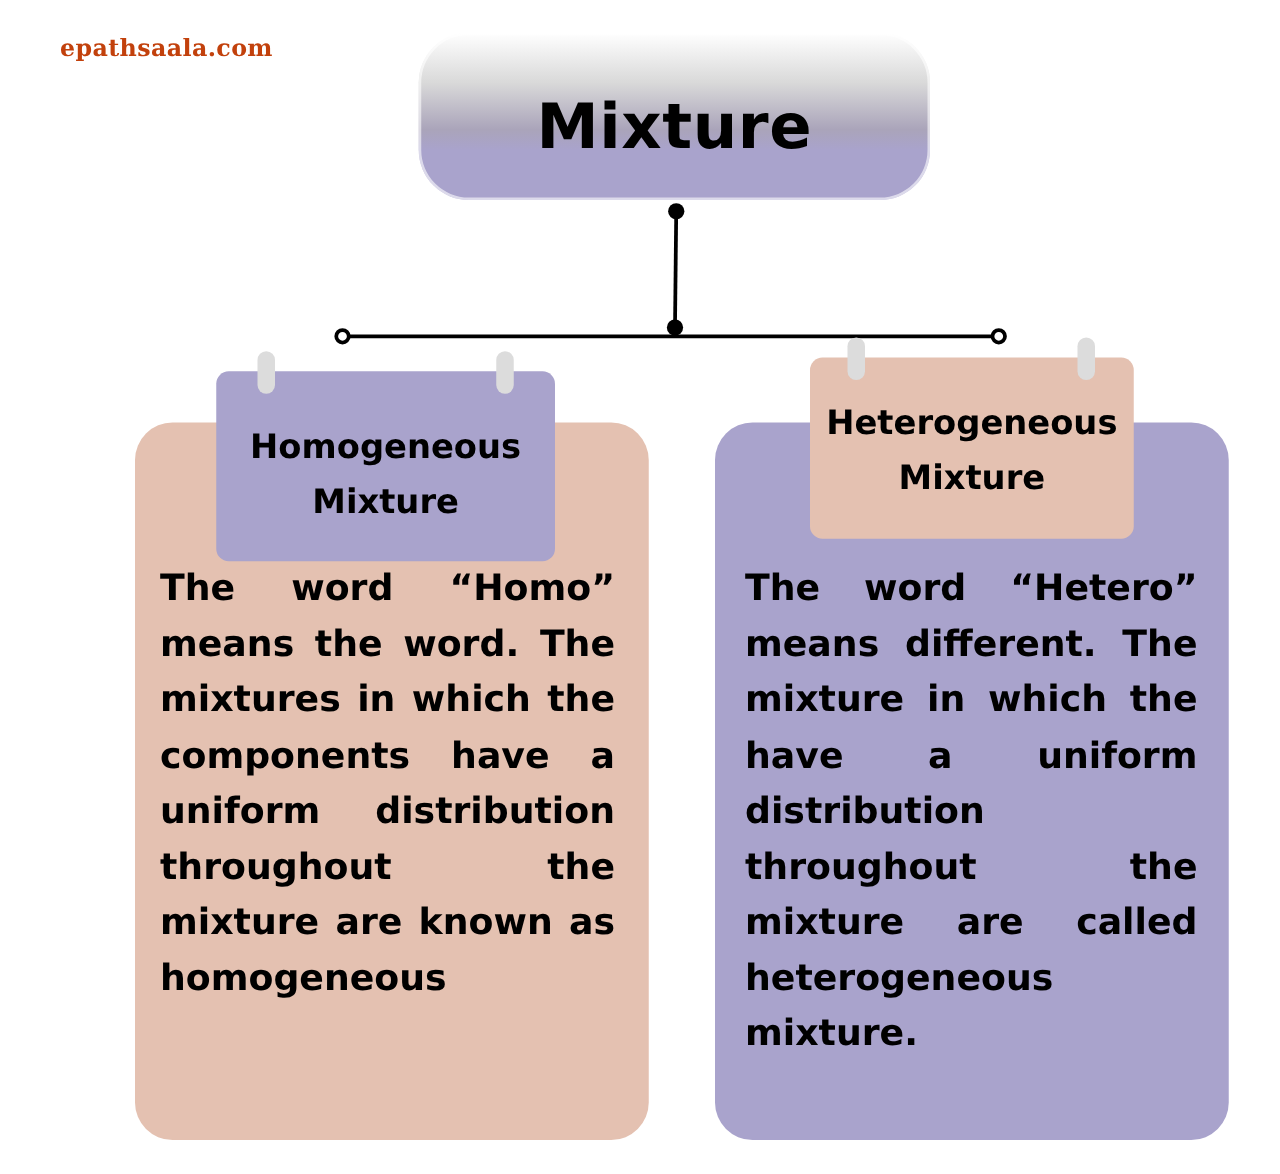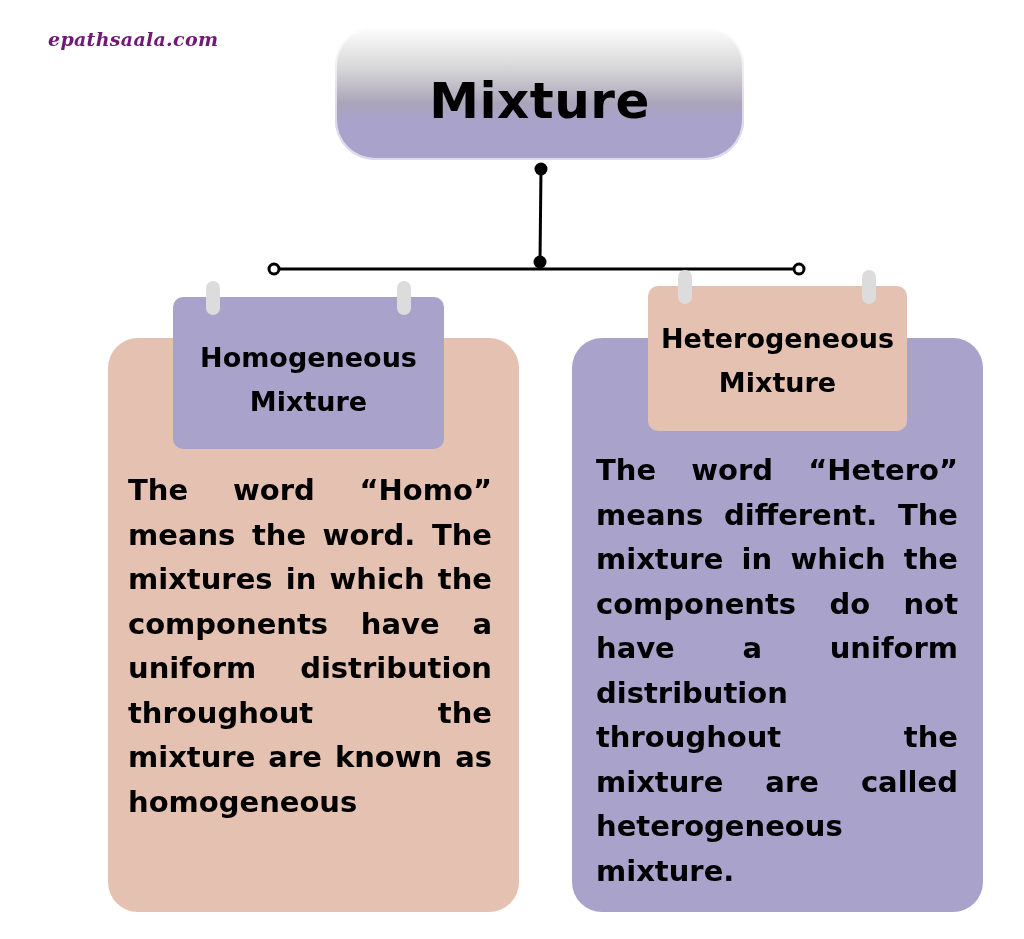--- a/index.html
+++ b/index.html
@@ -6,23 +6,23 @@
       margin: 0; padding: 0;
       width: 1024px; height: 939px;
       background: #ffffff;
       overflow: hidden;
     }
     body { position: relative; font-family: "DejaVu Sans", sans-serif; color: #000; }
 
     .watermark {
       position: absolute; left: 48px; top: 28px;
       font-family: "DejaVu Serif", serif;
-      font-style: italic; font-weight: bold;
+      font-weight: bold;
       font-size: 19px; letter-spacing: 0.3px;
-      color: #701a75;
+      color: #c2410c;
     }
 
     .root-box {
       position: absolute; left: 335px; top: 26px;
       width: 409px; height: 134px;
       border-radius: 40px;
       background: linear-gradient(to bottom, #ffffff 0%, #d9d9d9 30%, #aaa4ba 58%, #a9a3cc 70%, #a9a3cc 100%);
       box-shadow: inset 0 0 0 2px rgba(255,255,255,0.6);
       display: flex; align-items: center; justify-content: center;
     }
@@ -56,21 +56,21 @@
 
     .peg {
       position: absolute; width: 14px; height: 34px;
       background: #dcdcdc; border-radius: 7px;
     }
 
     .body-text {
       position: absolute;
       font-weight: bold; font-size: 29px; line-height: 44.5px;
     }
-    .body-left  { left: 128px; top: 468px; width: 364px; }
+    .body-left  { left: 128px; top: 448px; width: 364px; }
     .body-right { left: 596px; top: 448px; width: 362px; }
     .body-text .line {
       display: block; white-space: nowrap;
       text-align: justify; text-align-last: justify;
       height: 44.5px;
     }
     .body-text .line.last { text-align-last: left; }
   </style>
 </head>
 <body>
@@ -114,20 +114,19 @@
   <span class="tag-line">Heterogeneous</span>
   <span class="tag-line">Mixture</span>
 </div>
 <div class="peg" style="left:678px; top:270px;"></div>
 <div class="peg" style="left:862px; top:270px;"></div>
 
 <div class="body-text body-right">
   <span class="line">The word “Hetero”</span>
   <span class="line">means different. The</span>
   <span class="line">mixture in which the</span>
-  <span class="line">components do not</span>
   <span class="line">have a uniform</span>
   <span class="line last">distribution</span>
   <span class="line">throughout the</span>
   <span class="line">mixture are called</span>
   <span class="line last">heterogeneous</span>
   <span class="line last">mixture.</span>
 </div>
 
 </body></html>

